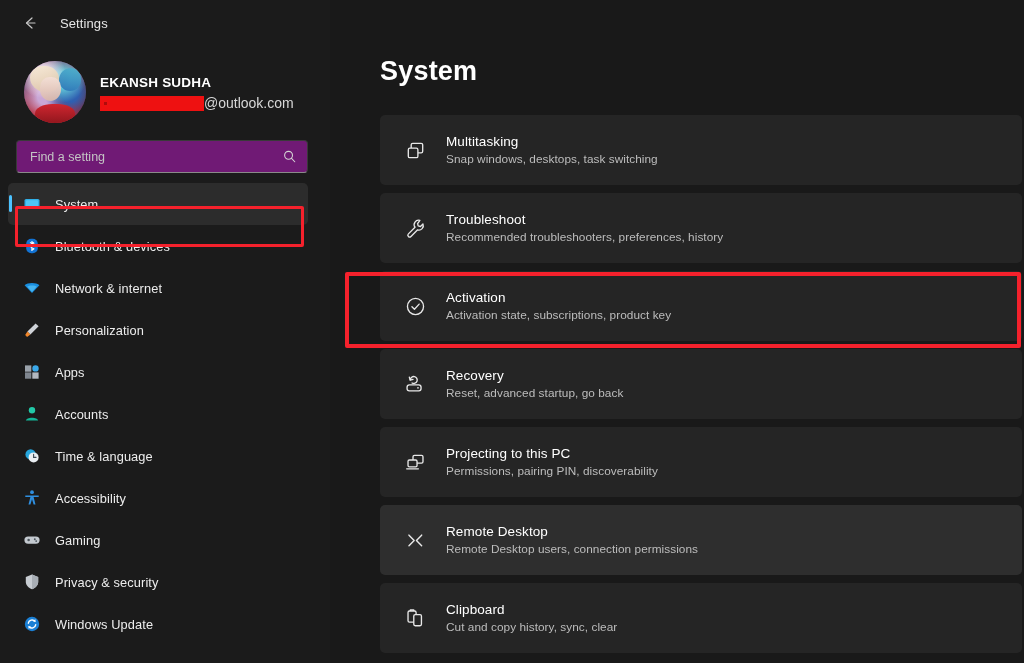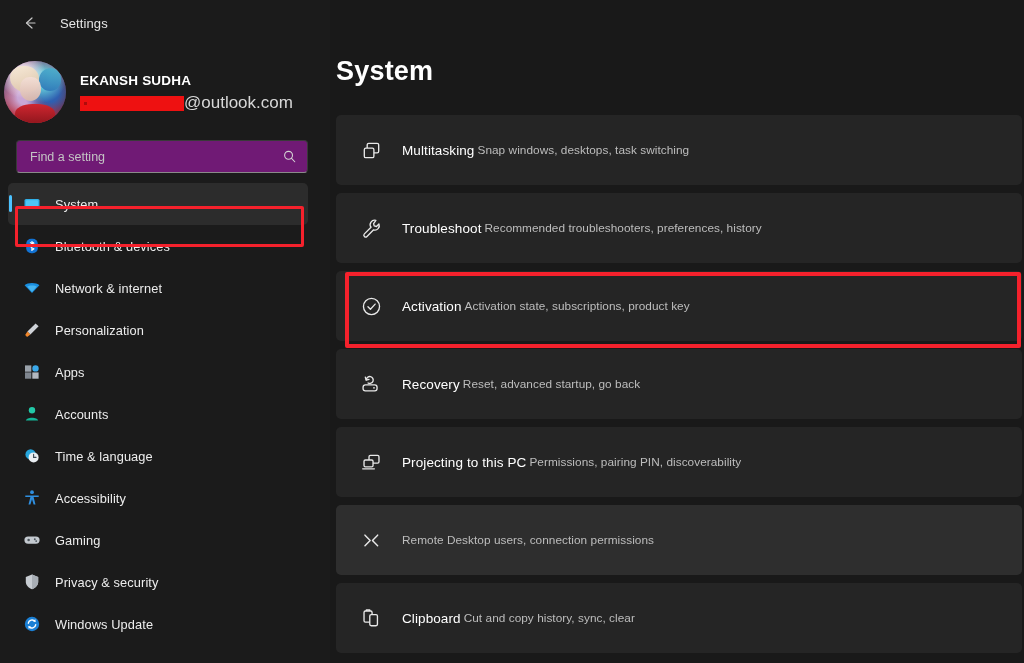--- a/index.html
+++ b/index.html
@@ -3,40 +3,40 @@
 <meta charset="utf-8">
 <style>
   * { box-sizing: border-box; margin: 0; padding: 0; }
   html, body {
     width: 1024px; height: 663px;
     background: #191919;
     font-family: "Liberation Sans", sans-serif;
     color: #ffffff;
     overflow: hidden;
   }
-  .app { position: relative; width: 1024px; height: 663px; display: flex; }
+  .app { position: relative; width: 1024px; height: 663px; display: flex; gap: 44px; }
 
   
   .sidebar {
     width: 330px; height: 663px;
     background: #1b1b1b;
     position: relative;
     flex: 0 0 330px;
   }
   .titlebar {
     height: 46px; display: flex; align-items: center; padding-left: 16px; gap: 16px;
   }
   .back-btn {
     width: 28px; height: 28px; display: flex; align-items: center; justify-content: center;
     color: #c8c8c8; border-radius: 4px;
   }
   .back-btn svg { display: block; }
   .app-title { font-size: 13px; color: #e6e6e6; letter-spacing: .1px; }
 
-  .profile { display: flex; align-items: center; gap: 14px; padding: 14px 0 0 4px; height: 78px; }
+  .profile { display: flex; align-items: center; gap: 14px; padding: 14px 0 0 24px; height: 78px; }
   .avatar {
     width: 62px; height: 62px; border-radius: 50%; overflow: hidden; flex: 0 0 62px;
     position: relative; background: #3a2b40;
   }
   .avatar .a-bg { position: absolute; inset: 0;
     background:
       radial-gradient(circle at 30% 22%, #f2e3ef 0 11%, rgba(242,227,239,0) 36%),
       radial-gradient(circle at 62% 30%, #63c8d8 0 14%, rgba(99,200,216,0) 40%),
       radial-gradient(circle at 74% 52%, #2f5fb0 0 16%, rgba(47,95,176,0) 45%),
       radial-gradient(circle at 34% 58%, #c9a7d6 0 14%, rgba(201,167,214,0) 44%),
@@ -47,21 +47,21 @@
     background: linear-gradient(160deg, #f7ead6, #dcc3a4); border-radius: 48% 52% 40% 60%; opacity: .92; }
   .avatar .a-hair2 { position: absolute; right: 8%; top: 12%; width: 36%; height: 36%;
     background: linear-gradient(200deg, #4fb6cf, #2a6fb5); border-radius: 55% 45% 50% 50%; opacity: .9; }
   .avatar .a-face { position: absolute; left: 26%; top: 26%; width: 34%; height: 38%;
     background: linear-gradient(180deg, #f3dfd6, #d9b7ac); border-radius: 46% 46% 52% 52%; opacity: .95; }
   .avatar .a-body { position: absolute; left: 18%; bottom: -4%; width: 64%; height: 34%;
     background: linear-gradient(180deg, #cf2630, #8c151c); border-radius: 44% 44% 20% 20%; }
 
   .profile-text { display: flex; flex-direction: column; gap: 5px; padding-top: 2px; }
   .profile-name { font-size: 13.5px; font-weight: bold; color: #ffffff; letter-spacing: .2px; }
-  .profile-email { font-size: 17px; color: #d8d8d8; display: flex; align-items: center; }
+  .profile-email { font-size: 14px; color: #d8d8d8; display: flex; align-items: center; }
   .redact {
     display: inline-block; width: 104px; height: 15px; background: #ee1111; position: relative;
   }
   .redact::after { content: ""; position: absolute; left: 4px; top: 6px; width: 3px; height: 3px; background: #b00b0b; }
 
   .search-wrap { padding: 16px 22px 0 16px; }
   .search-box {
     height: 33px; background: #701a75; border: 1px solid #393939; border-bottom: 1px solid #8a8a8a;
     border-radius: 4px; display: flex; align-items: center; padding: 0 10px 0 13px; gap: 8px;
   }
@@ -95,21 +95,21 @@
   .main { flex: 1; height: 663px; background: #191919; position: relative; padding-left: 6px; }
   .page-title { font-size: 27px; font-weight: bold; letter-spacing: .2px; color: #ffffff;
     padding: 56px 0 0 0; margin-left: 0; }
   .cards { margin-top: 28px; display: flex; flex-direction: column; gap: 8px; }
   .card {
     height: 70px; background: #252525; border-radius: 5px;
     display: flex; align-items: center; gap: 18px; padding-left: 22px; margin-right: 2px;
   }
   .card.hover { background: #2e2e2e; }
   .card-ico { width: 26px; height: 26px; flex: 0 0 26px; display: flex; align-items: center; justify-content: center; color: #e8e8e8; }
-  .card-text { display: flex; gap: 3px; }
+  .card-text { display: flex; flex-direction: column; gap: 3px; }
   .card-title { font-size: 13.5px; color: #ffffff; letter-spacing: .1px; }
   .card-sub { font-size: 11.8px; color: #bdbdbd; letter-spacing: .05px; }
 
   
   .anno-card {
     position: absolute; left: 345px; top: 272px; width: 676px; height: 76px;
     border: 4px solid #f5212c; border-radius: 2px; pointer-events: none;
   }
 </style>
 </head>
@@ -357,20 +357,21 @@
       </div>
 
       <div class="card hover">
         <span class="card-ico">
           <svg width="23" height="23" viewBox="0 0 24 24" fill="none" stroke="currentColor" stroke-width="1.5">
             <path d="M5.2 6.4 L10.6 11.9 L5.2 17.4" stroke-linecap="round" stroke-linejoin="round"></path>
             <path d="M18.4 6.4 L13 11.9 L18.4 17.4" stroke-linecap="round" stroke-linejoin="round"></path>
           </svg>
         </span>
         <span class="card-text">
+          <span class="card-title">Remote Desktop</span>
           <span class="card-sub">Remote Desktop users, connection permissions</span>
         </span>
       </div>
 
       <div class="card">
         <span class="card-ico">
           <svg width="23" height="23" viewBox="0 0 24 24" fill="none" stroke="currentColor" stroke-width="1.4">
             <rect x="4.2" y="4.2" width="8.4" height="11.6" rx="1.5"></rect>
             <rect x="10.2" y="8" width="8" height="11.6" rx="1.5" fill="#252525"></rect>
             <path d="M6.6 4.2 V3.1 h3.6 V4.2" stroke-linejoin="round"></path>

